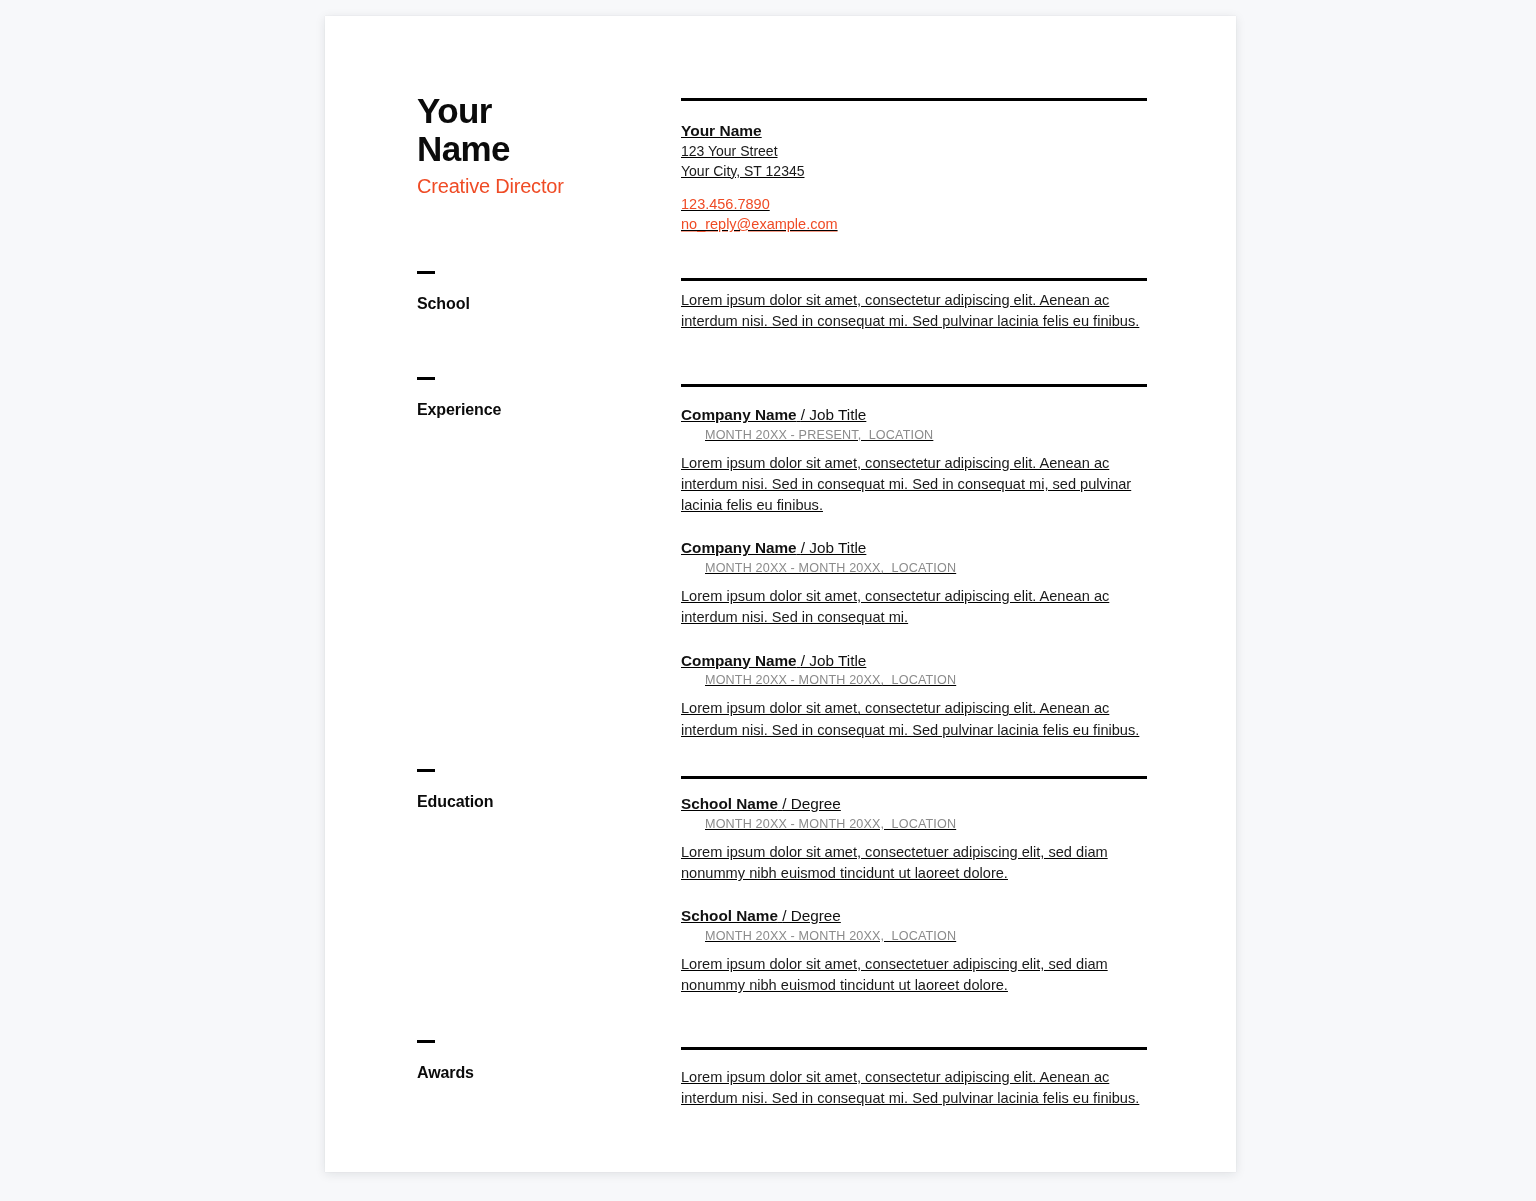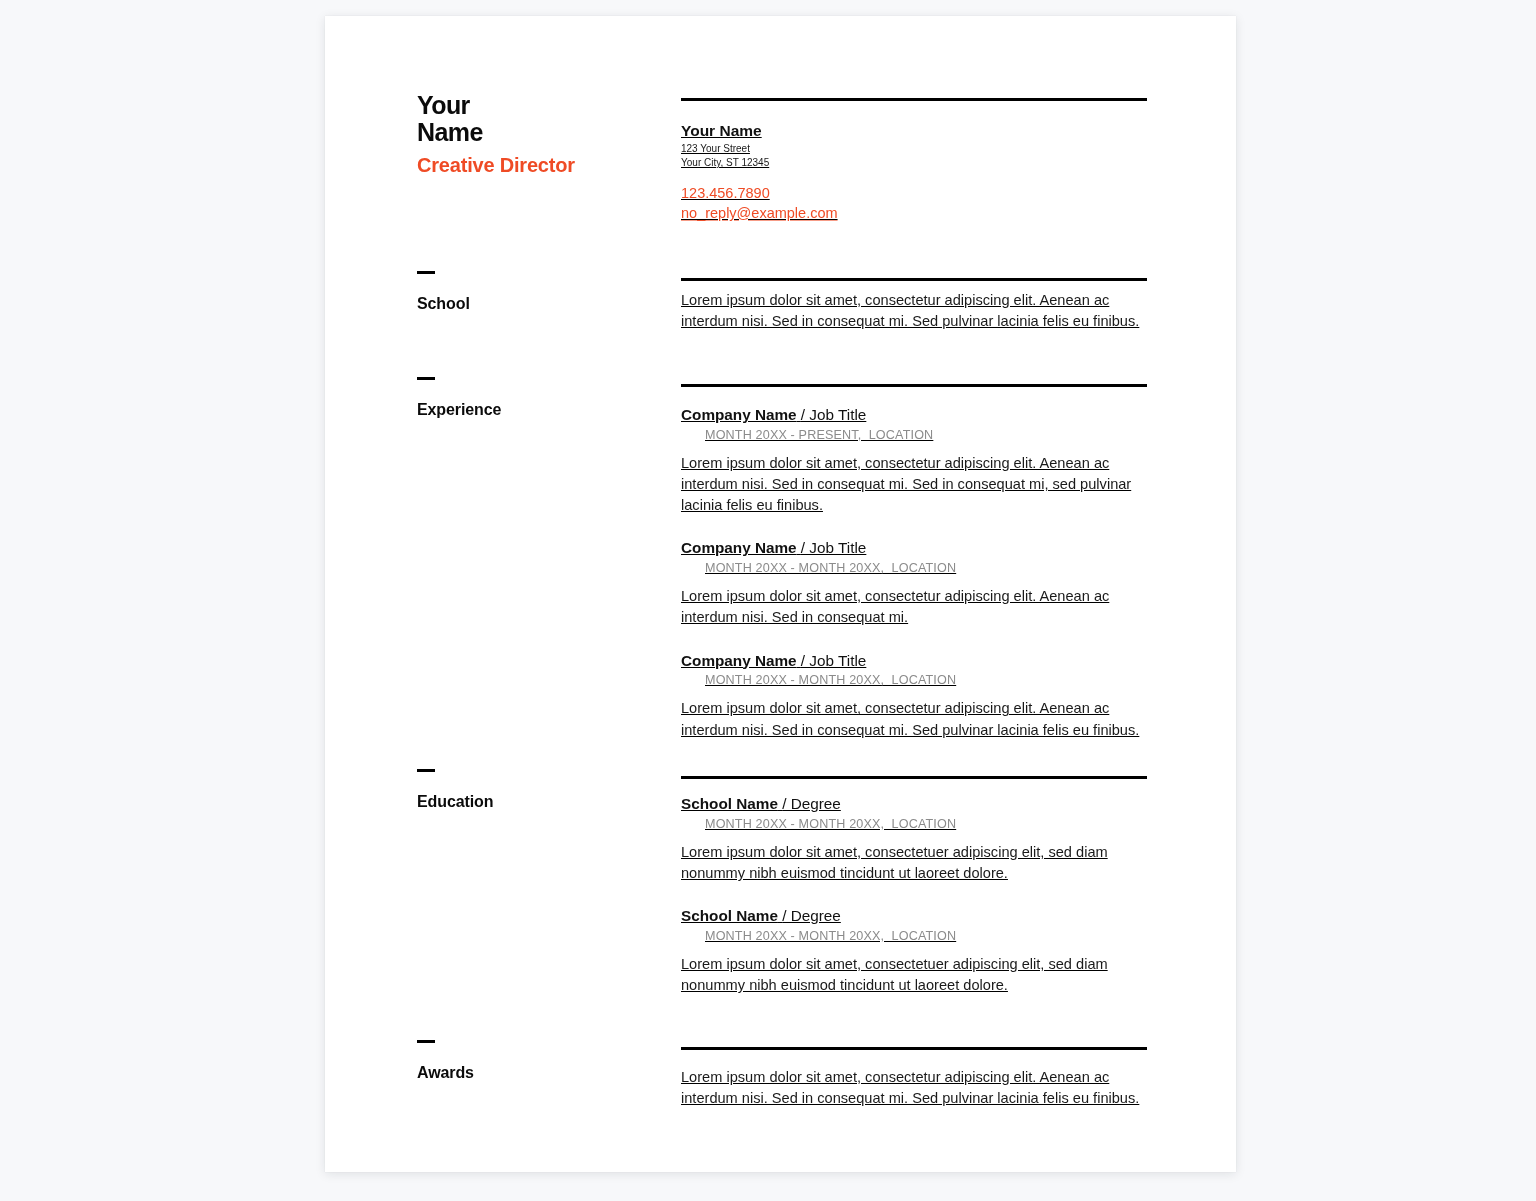--- a/index.html
+++ b/index.html
@@ -55,42 +55,42 @@
   }
   .dash {
     width: 18px;
     height: 3px;
     background: #000000;
     margin-bottom: 21px;
   }
 
   
   #header-name {
-    font-size: 25px;
+    font-size: 35px;
     font-weight: bold;
     line-height: 1.09;
     letter-spacing: -0.6px;
     color: #0b0b0b;
   }
   #header-role {
     margin-top: 7px;
     font-size: 20px;
-    font-weight: bold;
+    font-weight: normal;
     letter-spacing: -0.2px;
     color: #ef4b25;
   }
 
   .contact-name {
     font-size: 15.5px;
     font-weight: bold;
     color: #111111;
     line-height: 1.45;
   }
   .contact-line {
-    font-size: 10px;
+    font-size: 14px;
     color: #1a1a1a;
     line-height: 1.38;
   }
   .contact-accent {
     font-size: 14.5px;
     color: #ef4b25;
     line-height: 1.38;
   }
   .contact-accent.link {
     text-decoration: underline;

